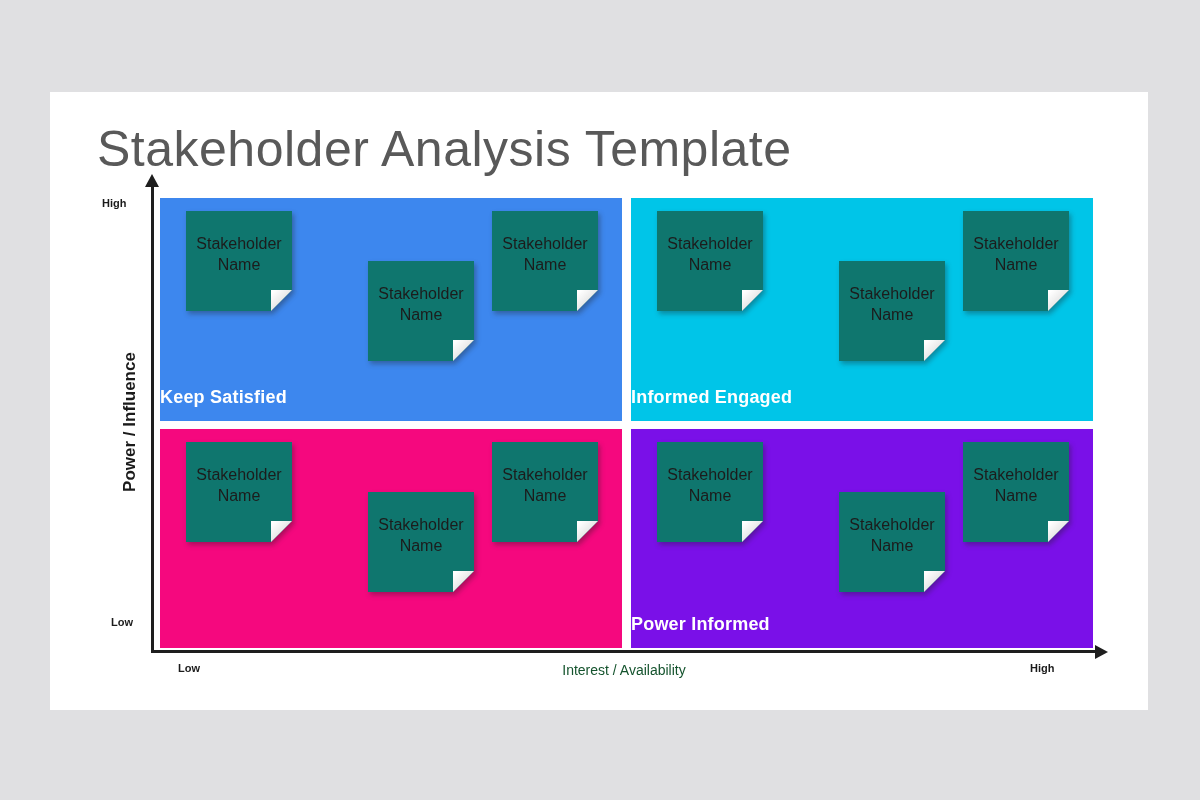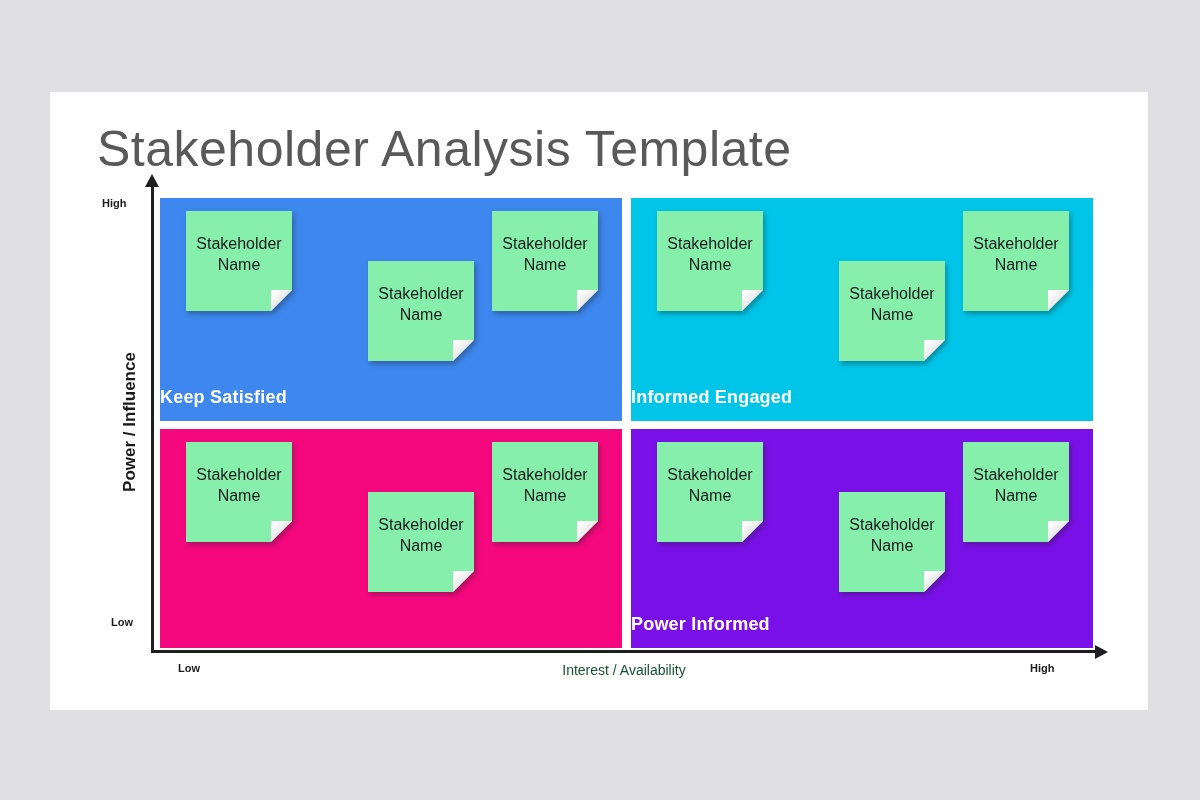--- a/index.html
+++ b/index.html
@@ -61,21 +61,21 @@
   }
   
   .note {
     position:absolute; width:106px; height:100px;
     filter:drop-shadow(2px 3px 2.5px rgba(30,30,30,0.35));
   }
   .note.pos-1 { left:26px;  top:13px; }
   .note.pos-2 { left:208px; top:63px; }
   .note.pos-3 { left:332px; top:13px; }
   .note-body {
-    width:100%; height:100%; background:#86efac;
+    width:100%; height:100%; background:#0f766e;
     clip-path:polygon(0 0, 100% 0, 100% calc(100% - 21px), calc(100% - 21px) 100%, 0 100%);
     display:flex; align-items:center; justify-content:center;
     text-align:center; padding:0 6px 14px 6px;
     font-size:16px; line-height:21px; color:#1c1c1c;
   }
   .note-fold {
     position:absolute; right:0; bottom:0; width:21px; height:21px;
     background:linear-gradient(to bottom right,#ffffff 10%,#e6e6e6 55%,#b5b5b5 100%);
     clip-path:polygon(0 0, 100% 0, 0 100%);
   }

